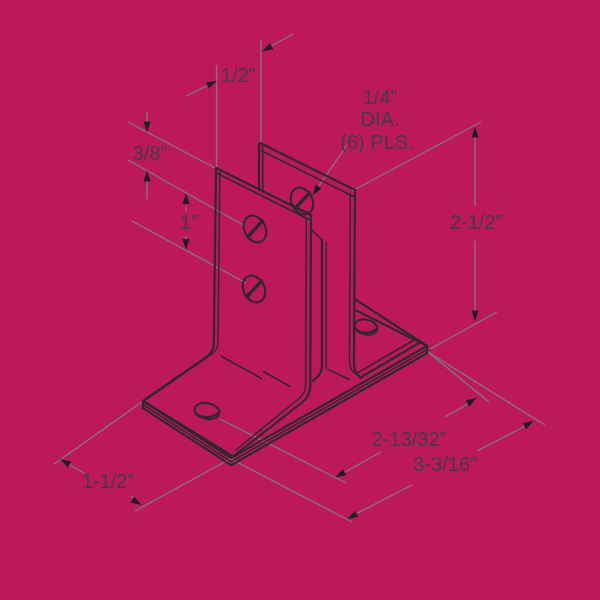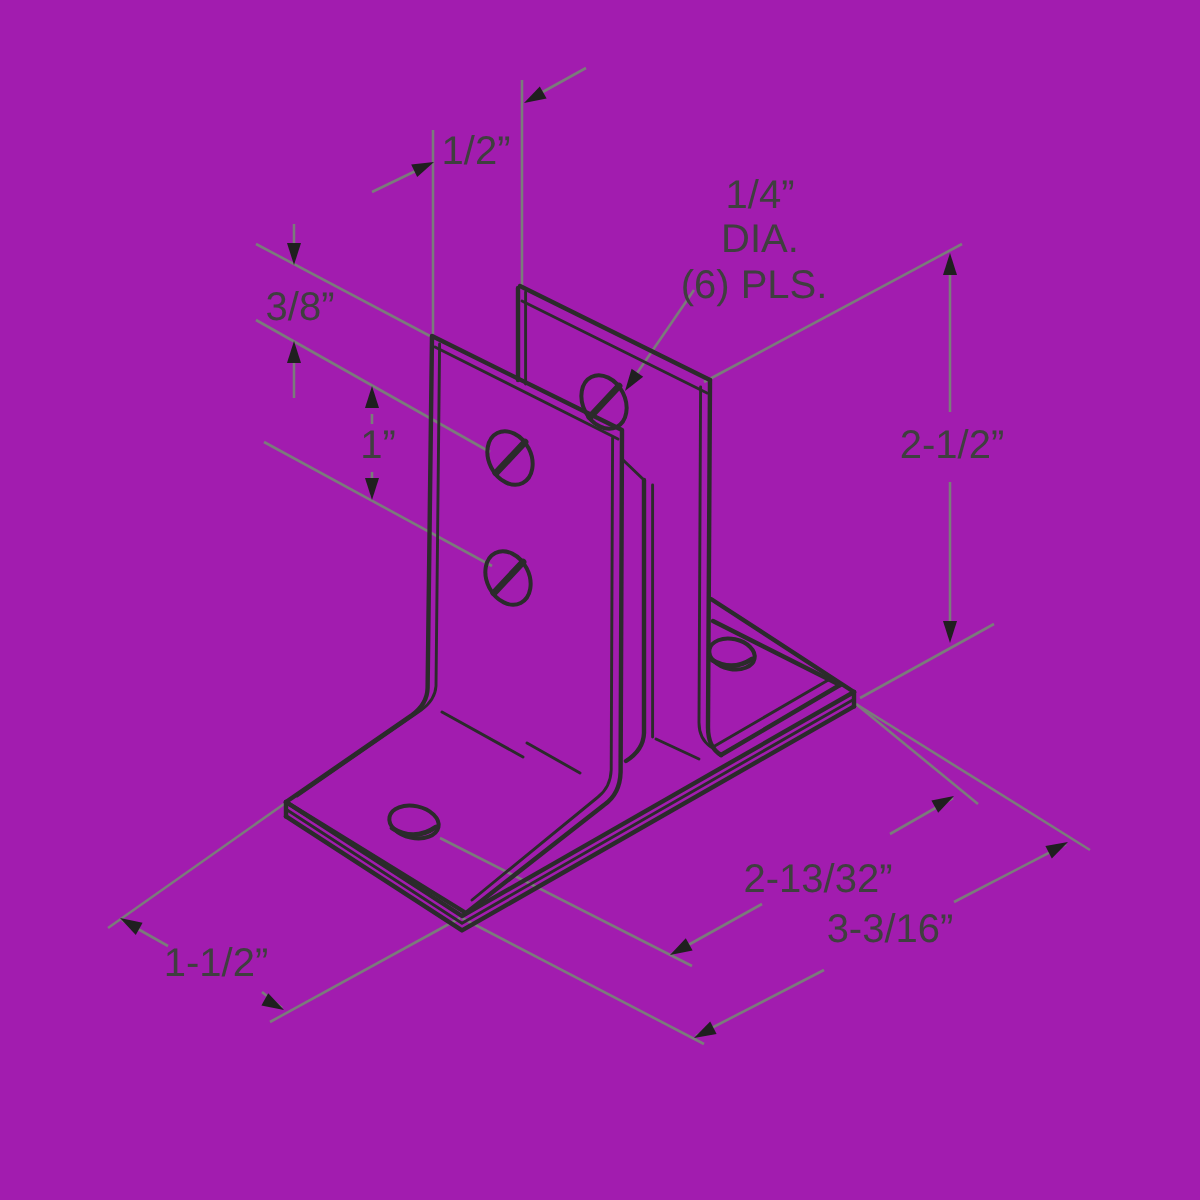--- a/index.html
+++ b/index.html
@@ -1,16 +1,16 @@
 <!DOCTYPE html>
 <html><head>
 <meta charset="utf-8">
 <style>
   html,body{margin:0;padding:0;background:#ffffff;}
-  #stage{position:relative;width:600px;height:600px;background:#a21caf;overflow:hidden;
+  #stage{position:relative;width:600px;height:600px;background:#be185d;overflow:hidden;
          font-family:"Liberation Sans", sans-serif;}
   svg{display:block}
   .dim-line{stroke:#7b7b7b;stroke-width:1.3;fill:none;}
   .dim-dash{stroke:#7b7b7b;stroke-width:1.3;fill:none;stroke-dasharray:7 4;}
   .arrow{fill:#1f1f1f;stroke:none;}
   .part{stroke:#2b2b2b;stroke-width:2.2;fill:none;stroke-linecap:round;stroke-linejoin:round;}
   .part-in{stroke:#2b2b2b;stroke-width:1.45;fill:none;stroke-linecap:round;stroke-linejoin:round;}
   .hole{stroke:#2b2b2b;stroke-width:2;fill:none;}
   .slash{stroke:#2b2b2b;stroke-width:3.4;fill:none;stroke-linecap:round;}
   .lip{stroke:#2b2b2b;stroke-width:2.4;fill:none;stroke-linecap:round;}

